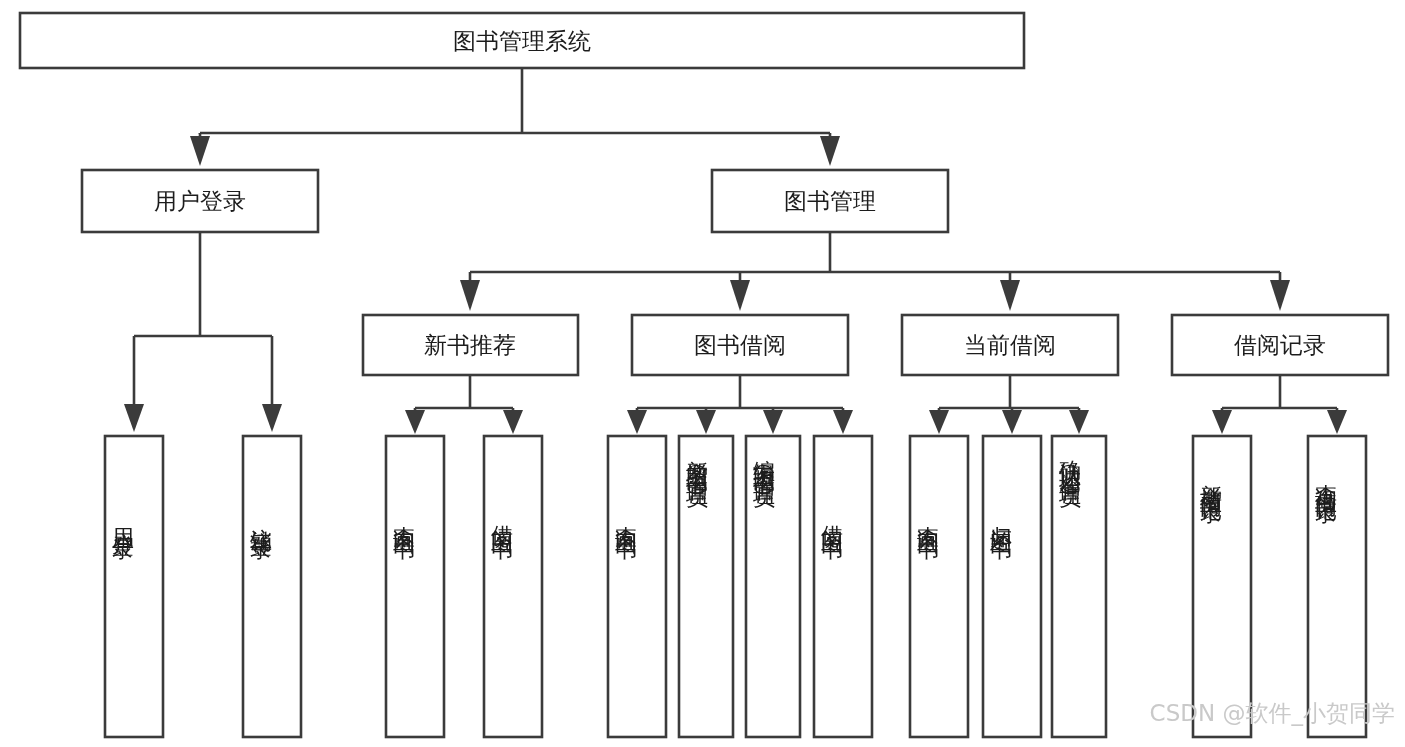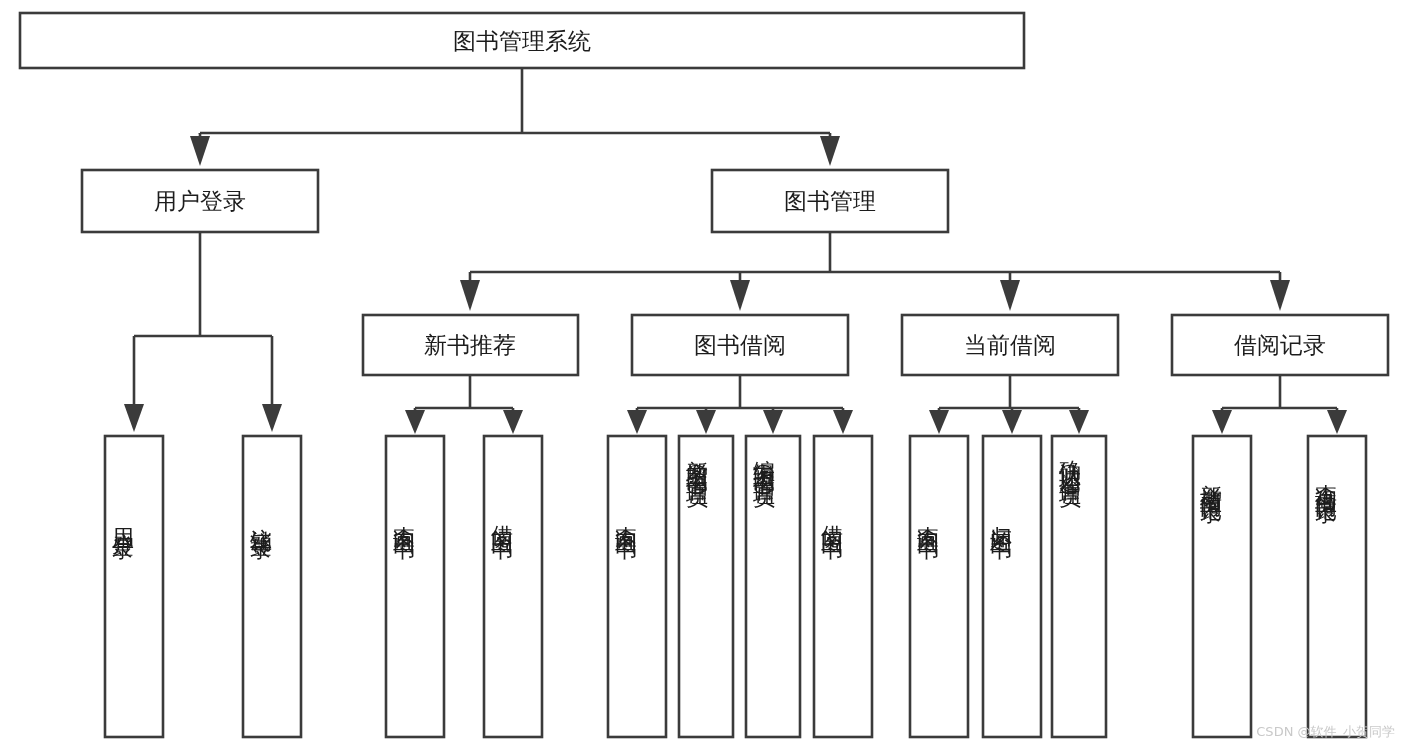--- a/index.html
+++ b/index.html
@@ -60,23 +60,23 @@
     line-height: 1.0;
     color: #1c1c1c;
     letter-spacing: 4px;
     white-space: nowrap;
     text-align: start;
     pointer-events: none;
   }
   .watermark {
     position: absolute;
     right: 10px;
-    bottom: 6px;
-    font-family: "DejaVu Sans", "Liberation Sans", sans-serif;
-    font-size: 13px;
+    bottom: 18px;
+    font-family: "DejaVu Sans", "Liberation Sans", sans-serif;
+    font-size: 23px;
     color: #c9c9c9;
     white-space: nowrap;
     user-select: none;
   }
 </style>
 </head>
 <body>
 
 <div id="diagram-root">
 

